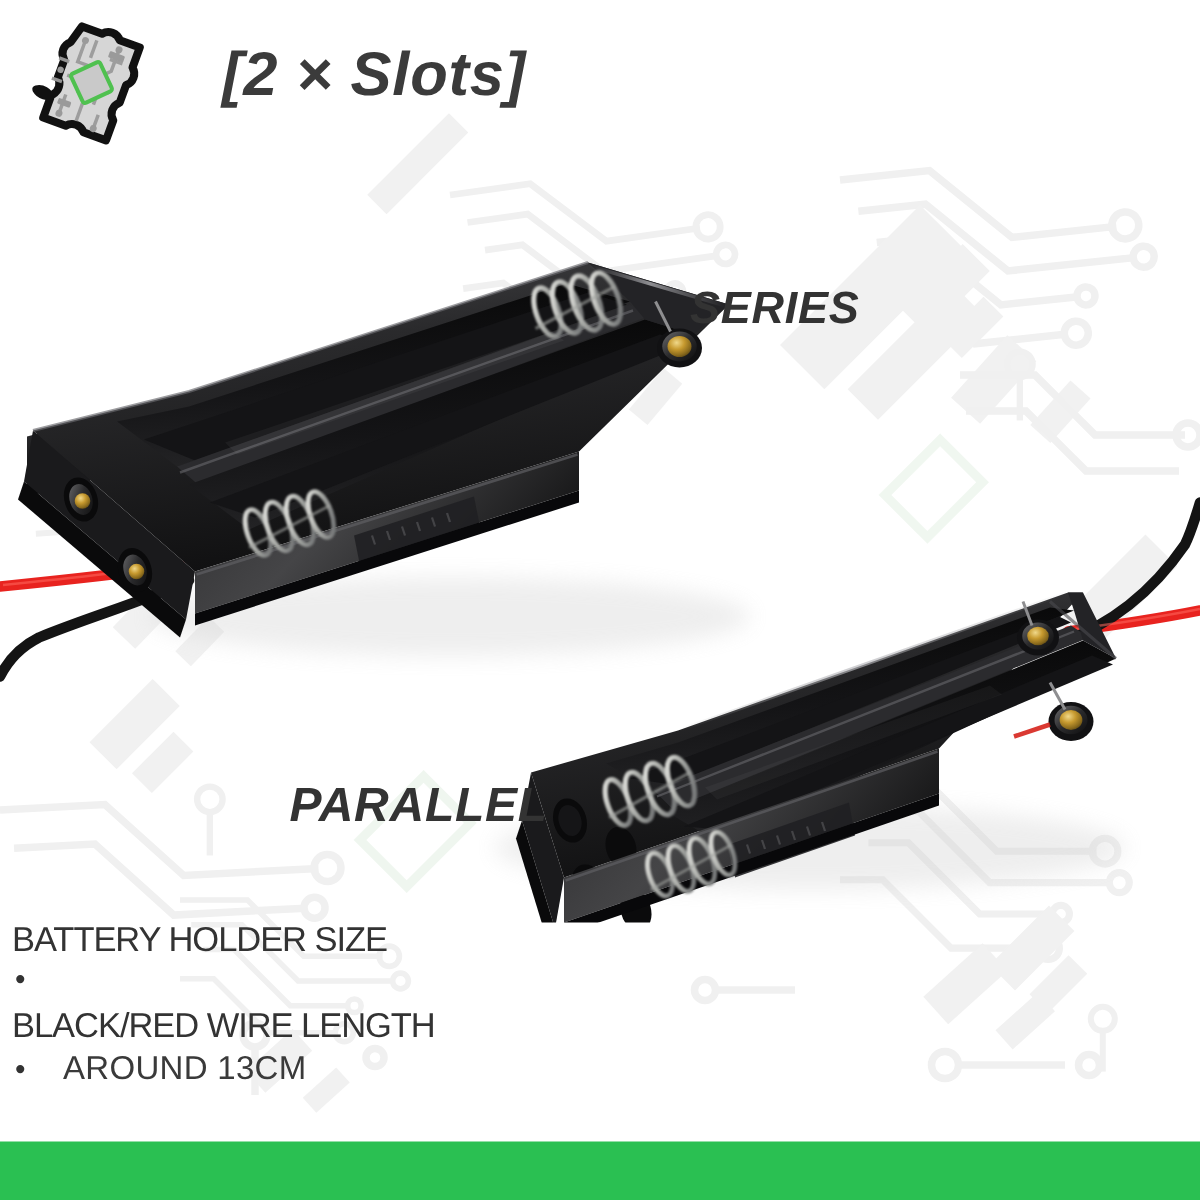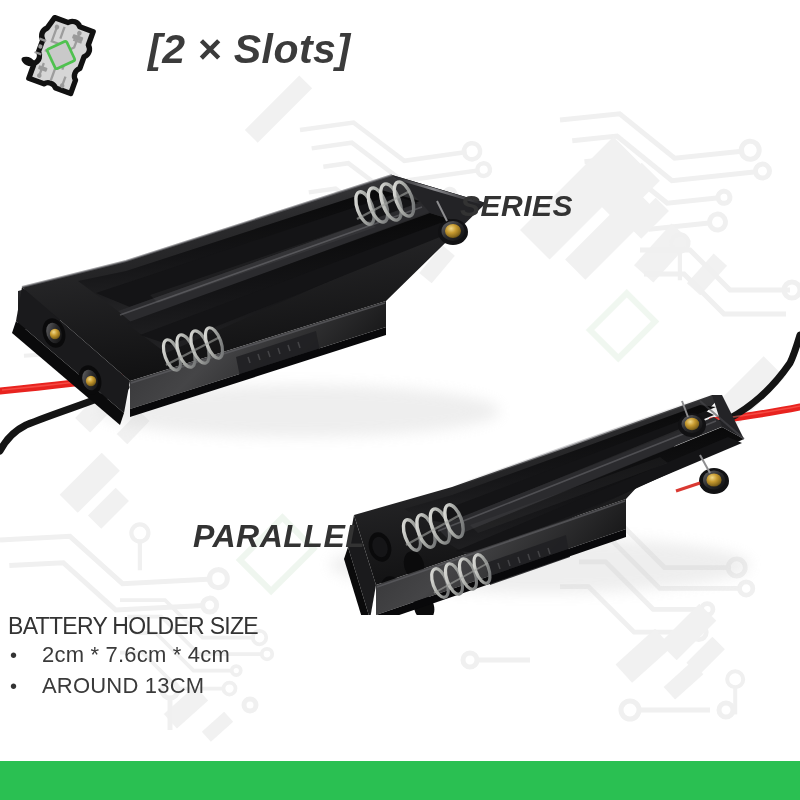--- a/index.html
+++ b/index.html
@@ -514,22 +514,22 @@
     </g>
   </svg>
 
   <div class="prod-label" id="label-parallel" style="color: rgb(51, 51, 51);">PARALLEL</div>
   <div class="prod-label" id="label-series" style="color: rgb(51, 51, 51);">SERIES</div>
 
   <div id="specs">
     <div class="spec-head">BATTERY HOLDER SIZE</div>
     <div class="spec-row">
       <span class="spec-bullet">•</span>
-      <span class="spec-val">2cm * 7.6cm * 4cm</span>
     </div>
+    <div class="spec-head">BLACK/RED WIRE LENGTH</div>
     <div class="spec-row">
       <span class="spec-bullet">•</span>
       <span class="spec-val">AROUND 13CM</span>
     </div>
   </div>
 
   <div id="footer-bar" style="background: rgb(42, 192, 82);"></div>
 
 </div>
 

